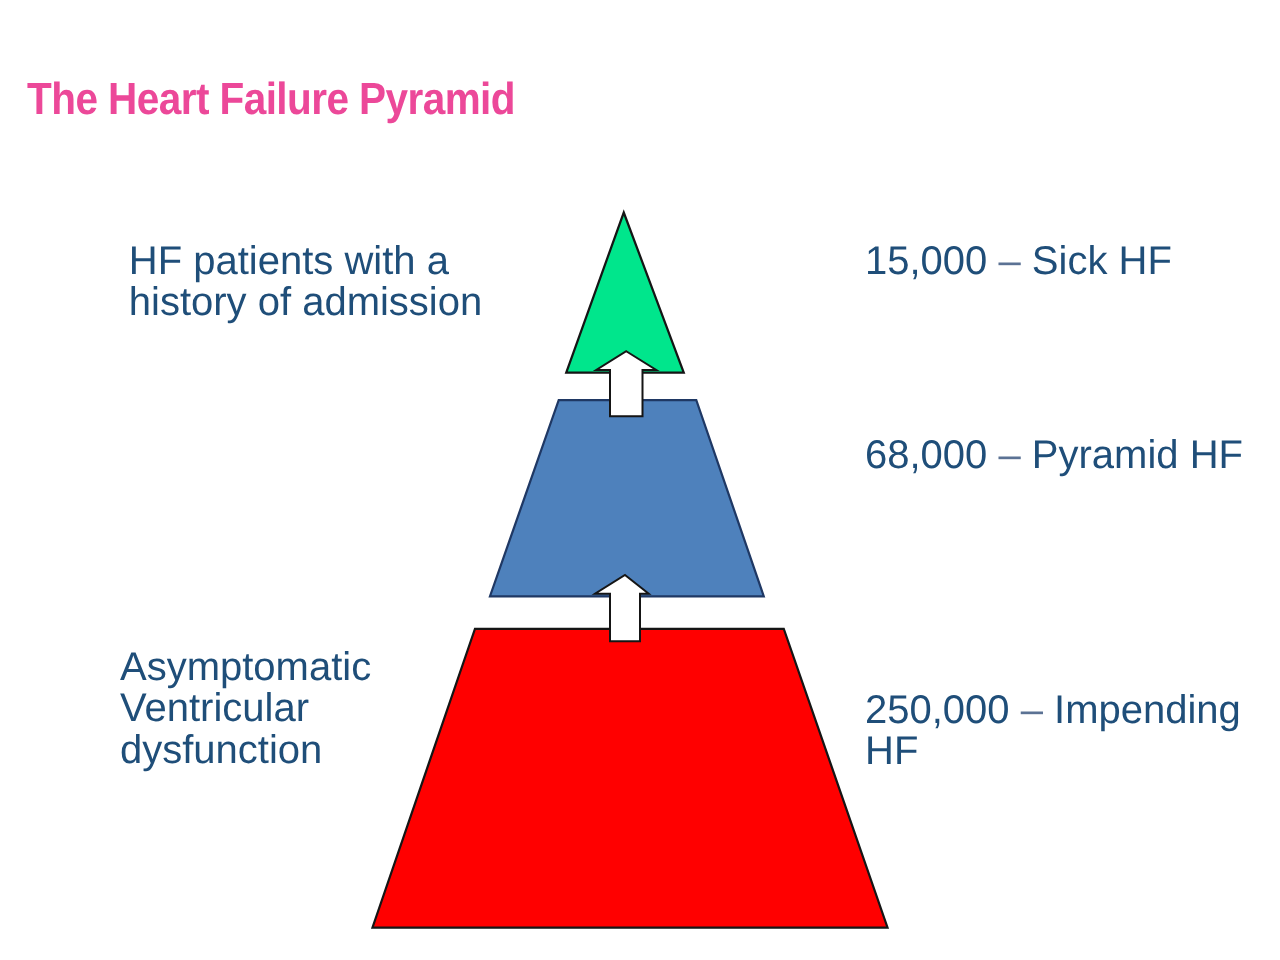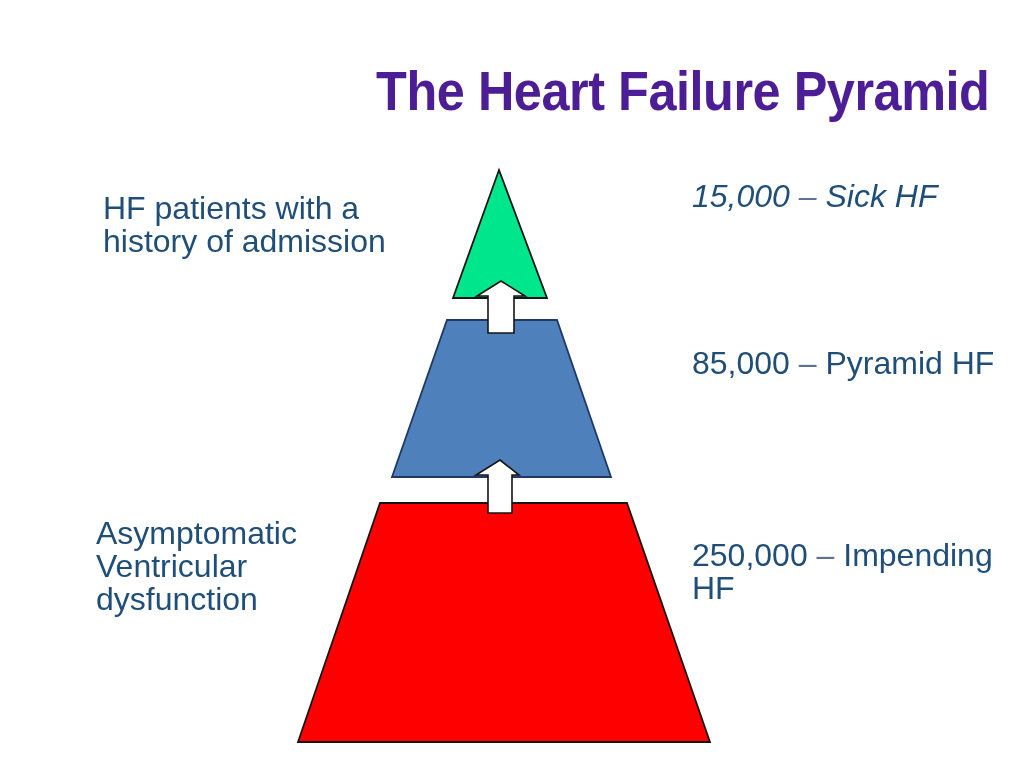--- a/index.html
+++ b/index.html
@@ -2,38 +2,38 @@
 <html><head>
 <meta charset="utf-8">
 <style>
   html,body { margin:0; padding:0; background:#ffffff; }
   .slide {
     position:relative; width:1024px; height:768px; background:#ffffff;
     overflow:hidden; font-family:"Liberation Sans", sans-serif;
   }
   .title-row {
     position:absolute; top:58px; left:0; width:1024px; margin:0;
-    text-align:right; font-weight:600; font-size:56px; color:#4c1d95;
+    text-align:left; font-weight:600; font-size:36px; color:#ec4899;
   }
   .title-text { display:inline-block; transform:scaleX(0.9); transform-origin:center; letter-spacing:-0.5px; }
   .pyramid-svg { position:absolute; top:0; left:0; width:1024px; height:768px; }
   .shape { stroke:#151515; stroke-width:1.8; stroke-linejoin:miter; }
   .shape-blue { stroke:#1f3864; }
   .arrow { fill:#ffffff; stroke:#151515; stroke-width:1.6; stroke-linejoin:miter; }
   .side-label {
     position:absolute; color:#1f4e79; font-size:32px; line-height:33px;
     white-space:pre-line;
   }
   .left-label-1 { left:103px; top:192px; width:290px; }
   .left-label-2 { left:103px; top:331px; width:290px; }
   .left-label-3 { left:96px; top:517px; width:290px; }
   .right-label { white-space:normal; }
-  .right-label-1 { left:692px; top:180px; width:320px;font-style:italic; }
+  .right-label-1 { left:692px; top:192px; width:320px; }
   .right-label-2 { left:692px; top:347px; width:320px; }
-  .right-label-3 { left:692px; top:539px; width:330px; }
+  .right-label-3 { left:692px; top:551px; width:330px; }
   .dash { color:#5b7294; }
 </style>
 </head>
 <body>
 
 <div class="slide">
 
   <h1 class="title-row"><span class="title-text">The Heart Failure Pyramid</span></h1>
 
   <svg class="pyramid-svg" viewBox="0 0 1024 768" aria-hidden="true">
@@ -47,17 +47,17 @@
   </svg>
 
   <div class="side-label left-label-1">HF patients with a
 history of admission</div>
   <div class="side-label left-label-3">Asymptomatic
 Ventricular
 dysfunction</div>
 
   <div class="side-label right-label right-label-1"><span>15,000</span> <span class="dash">–</span> <span>Sick HF</span></div>
 
-  <div class="side-label right-label right-label-2"><span>85,000</span> <span class="dash">–</span> <span>Pyramid HF</span></div>
+  <div class="side-label right-label right-label-2"><span>68,000</span> <span class="dash">–</span> <span>Pyramid HF</span></div>
 
   <div class="side-label right-label right-label-3"><span>250,000</span> <span class="dash">–</span> <span>Impending HF</span></div>
 
 </div>
 
 </body></html>

